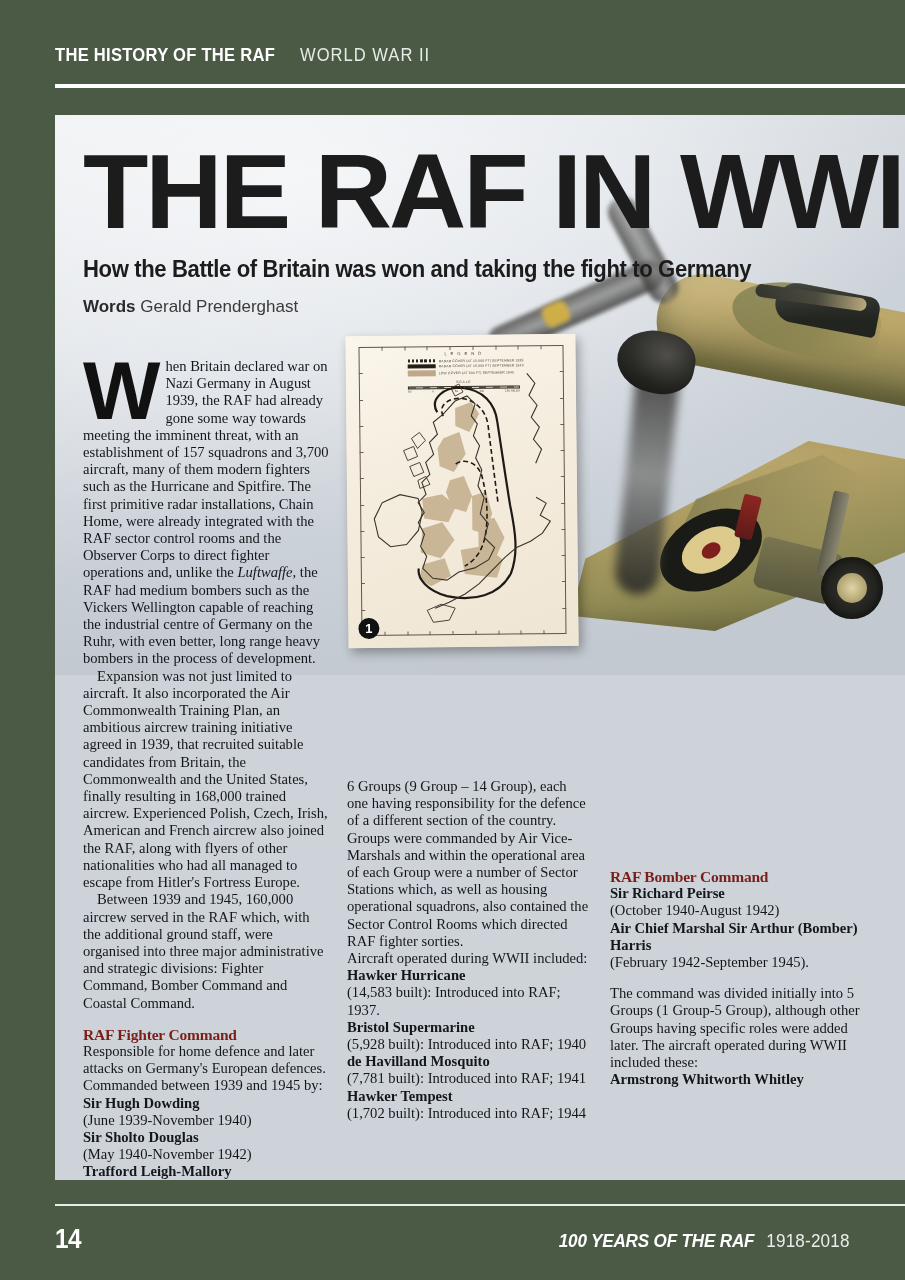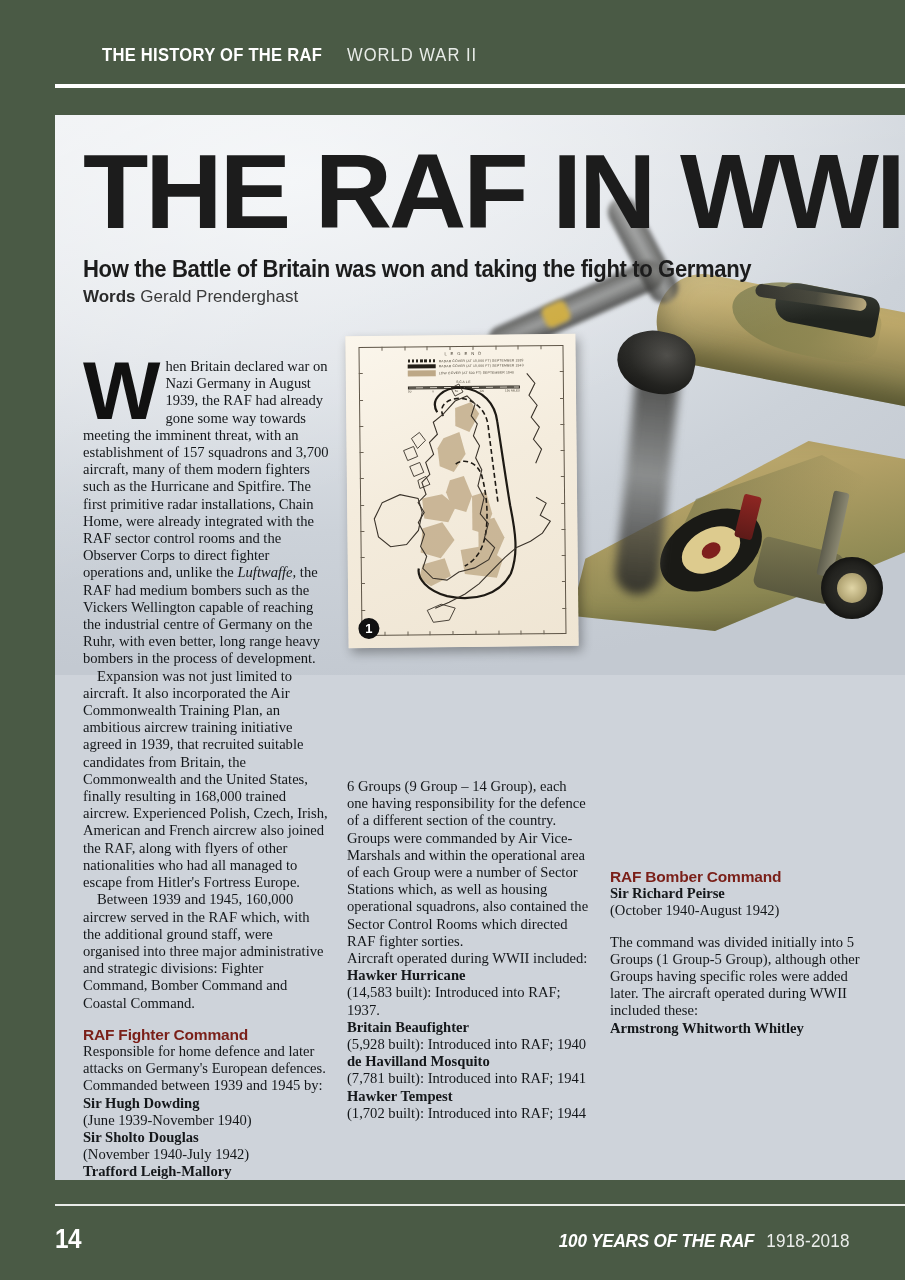--- a/index.html
+++ b/index.html
@@ -23,21 +23,20 @@
     left: 0; top: 0; width: 905px; height: 115px;
     background: #4a5a45;
   }
   .header-kicker {
     position: absolute;
     left: 55px; top: 45px;
     white-space: nowrap;
     font-family: "Liberation Sans", sans-serif;
     font-size: 18px;
     letter-spacing: 0.2px;
-    margin-left: 47px;
   }
   .kicker-strong {
     font-weight: bold;
     color: #ffffff;
     letter-spacing: 0.3px;
     font-stretch: condensed;
     transform: scaleX(0.92);
     display: inline-block;
     transform-origin: left center;
   }
@@ -223,21 +222,21 @@
     font-family: "Liberation Sans", sans-serif;
     font-weight: bold;
     font-size: 23px;
     color: #1c1c1c;
     letter-spacing: -0.4px;
     transform: scaleX(0.96);
     transform-origin: left center;
     white-space: nowrap;
   }
   .byline {
-    margin-top: 4px;
+    margin-top: 14px;
     font-family: "Liberation Sans", sans-serif;
     font-size: 17px;
     color: #2a2a2a;
   }
   .byline .byline-label { font-weight: bold; }
   .byline .byline-name { font-weight: normal; color: #3a3a3a; }
 
   
   .map-figure {
     position: absolute; left: 292px; top: 220px;
@@ -330,21 +329,21 @@
     float: left;
     font-family: "Liberation Sans", sans-serif;
     font-weight: bold;
     font-size: 82px;
     line-height: 62px;
     color: #111111;
     margin: 2px 5px 0 0;
   }
 
   .subhead {
-    font-family: Liberation Sans, sans-serif;
+    font-family: Liberation Serif, serif;
     font-weight: bold;
     font-size: 15.5px;
     color: #7a1f18;
     letter-spacing: -0.2px;
     margin: 0;
   }
   .name { font-weight: bold; }
   em { font-style: italic; }
 
   
@@ -548,56 +547,60 @@
       <p class="indent">Expansion was not just limited to aircraft. It also incorporated the Air Commonwealth Training Plan, an ambitious aircrew training initiative agreed in 1939, that recruited suitable candidates from Britain, the Commonwealth and the United States, finally resulting in 168,000 trained aircrew. Experienced Polish, Czech, Irish, American and French aircrew also joined the RAF, along with flyers of other nationalities who had all managed to escape from Hitler's Fortress Europe.</p>
       <p class="indent">Between 1939 and 1945, 160,000 aircrew served in the RAF which, with the additional ground staff, were organised into three major administrative and strategic divisions: Fighter Command, Bomber Command and Coastal Command.</p>
       <p class="subhead gap">RAF Fighter Command</p>
       <p>Responsible for home defence and later attacks on Germany's European defences. Commanded between 1939 and 1945 by:</p>
       <p>
         <span class="name">Sir Hugh Dowding</span><br>
         <span>(June 1939-November 1940)</span>
       </p>
       <p>
         <span class="name">Sir Sholto Douglas</span><br>
-        <span>(November 1940-July 1942)</span>
+        <span>(May 1940-November 1942)</span>
       </p>
       <p>
         <span class="name">Trafford Leigh-Mallory</span><br>
         
       </p>
 
     </div>
 
     <div class="col col-2">
       <p>6 Groups (9 Group – 14 Group), each one having responsibility for the defence of a different section of the country. Groups were commanded by Air Vice-Marshals and within the operational area of each Group were a number of Sector Stations which, as well as housing operational squadrons, also contained the Sector Control Rooms which directed RAF fighter sorties.</p>
       <p>Aircraft operated during WWII included:</p>
       <p>
         <span class="name">Hawker Hurricane</span><br>
         <span>(14,583 built): Introduced into RAF; 1937.</span>
       </p>
       <p>
-        <span class="name">Britain Beaufighter</span><br>
+        <span class="name">Bristol Supermarine</span><br>
         <span>(5,928 built): Introduced into RAF; 1940</span>
       </p>
       <p>
         <span class="name">de Havilland Mosquito</span><br>
         <span>(7,781 built): Introduced into RAF; 1941</span>
       </p>
       <p>
         <span class="name">Hawker Tempest</span><br>
         <span>(1,702 built): Introduced into RAF; 1944</span>
       </p>
 
     </div>
 
     <div class="col col-3">
       <p class="subhead">RAF Bomber Command</p>
       <p>
         <span class="name">Sir Richard Peirse</span><br>
         <span>(October 1940-August 1942)</span>
+      </p>
+      <p>
+        <span class="name">Air Chief Marshal Sir Arthur (Bomber) Harris</span><br>
+        <span>(February 1942-September 1945).</span>
       </p>
       <p class="gap">The command was divided initially into 5 Groups (1 Group-5 Group), although other Groups having specific roles were added later. The aircraft operated during WWII included these:</p>
       <p>
         <span class="name">Armstrong Whitworth Whitley</span><br>
         
       </p>
 
     </div>
 
   </div>

